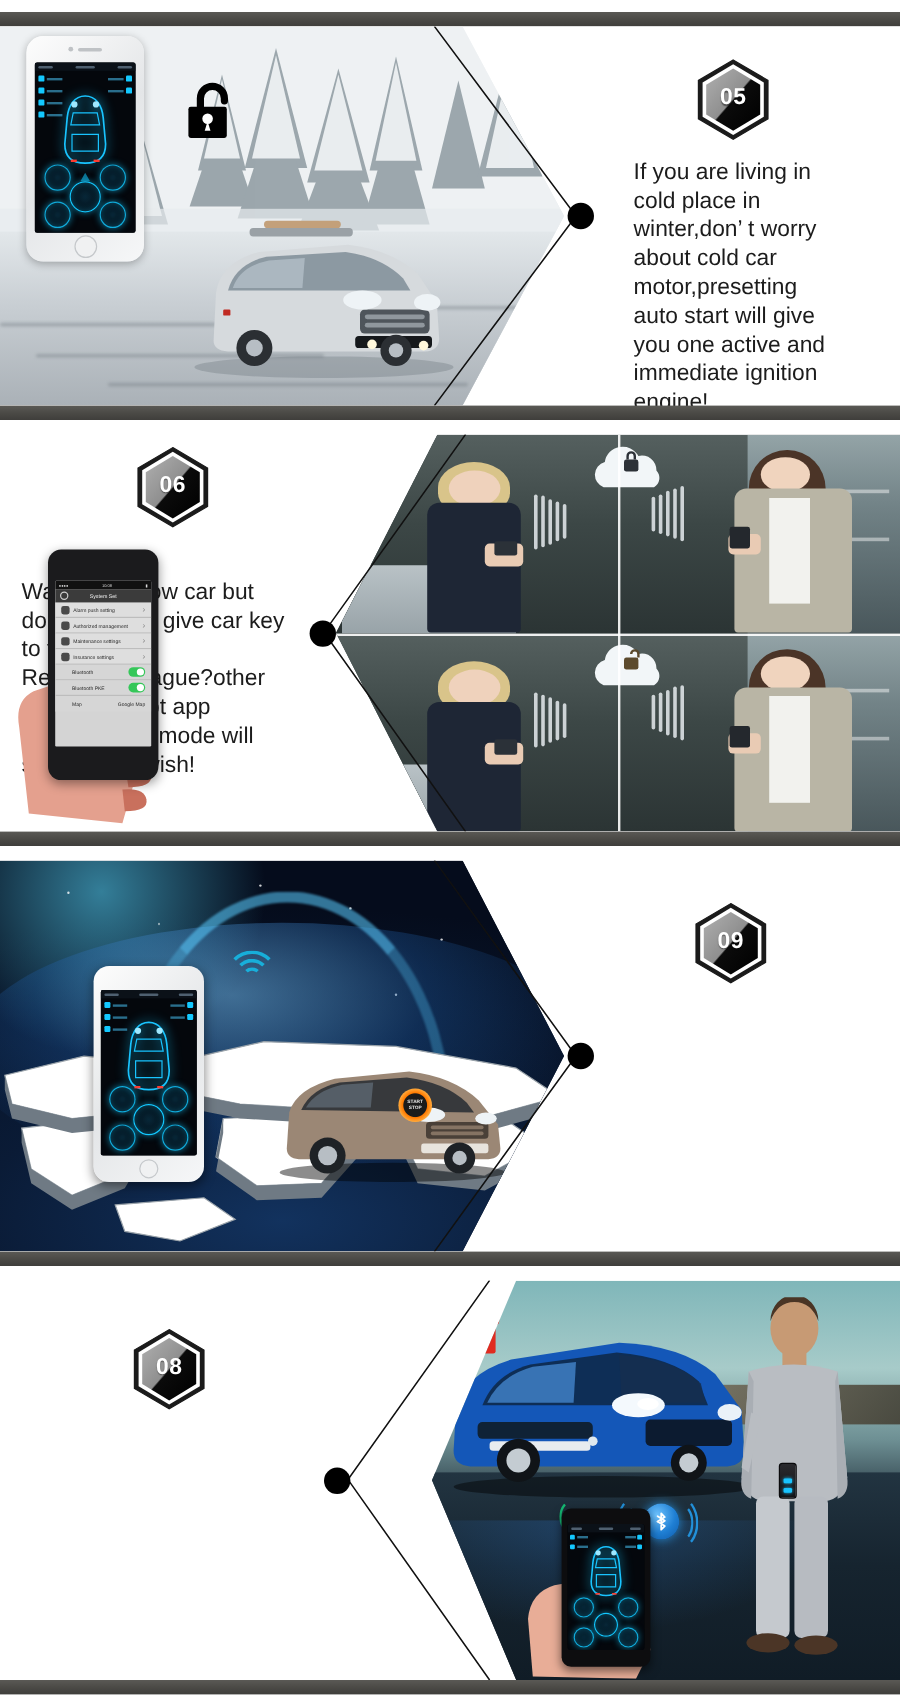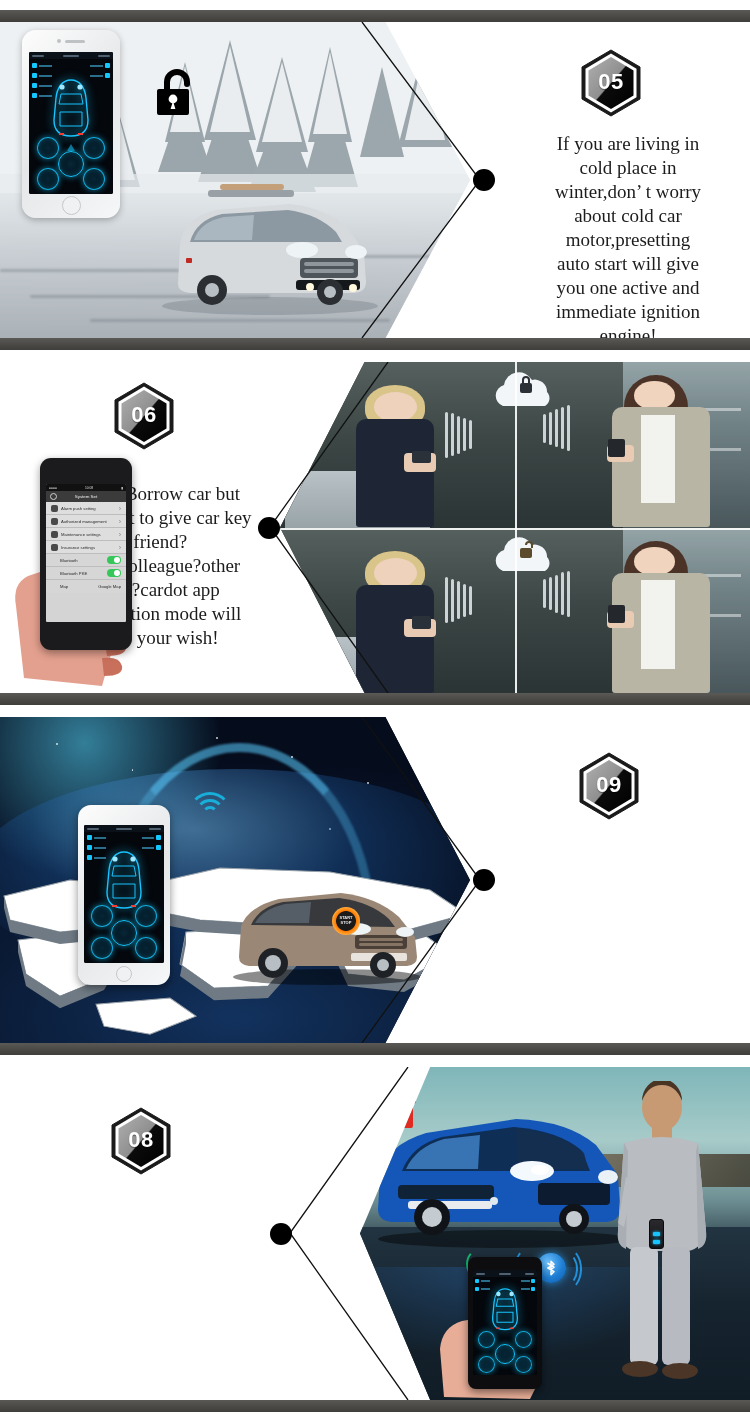--- a/index.html
+++ b/index.html
@@ -42,34 +42,33 @@
   }
 
   
   .textside { position: absolute; top: 0; height: 100%; }
   .hexwrap { position: absolute; }
   .hex { position: relative; width: 62px; height: 68px; }
   .hex svg { display: block; }
   .hex .num {
     position: absolute; inset: 0;
     display: flex; align-items: center; justify-content: center;
-    color: #fff; font-weight: 700; font-size: 22px;
+    color: #fff; font-weight: 700; font-size: 19px;
     font-family: "Liberation Sans", sans-serif;
     letter-spacing: 0.5px;
     text-shadow: 0 1px 1px rgba(0,0,0,.45);
     padding-bottom: 2px;
   }
   .blurb {
     position: absolute;
     color: #1c1c1c;
     font-size: 19px;
     line-height: 24px;
     white-space: pre-line;
-    font-family: Liberation Serif, serif;
-    text-align: center;
+    font-family: Liberation Sans, sans-serif;
   }
   .blurb.wide { font-size: 19px; line-height: 28px; }
 
   
   #panel1 { top: 22px; height: 316px; }
   #panel1 .media.left { width: 470px; }
   .snow-bg {
     position: absolute; inset: 0;
     background:
       radial-gradient(ellipse 120% 60% at 50% 100%, #b9bfc4 0%, #d8dde0 35%, #eef1f3 70%),
@@ -621,21 +620,21 @@
     </div>
 
     <div class="chev-line" style="left:258px;width:140px">
       <svg viewBox="0 0 140 331" preserveAspectRatio="none">
         <path d="M130 0 L12 165 L130 331" fill="none" stroke="#111" stroke-width="1.3"></path>
       </svg>
     </div>
     <div class="dot" style="left:258px"></div>
 
     <div class="textside" style="left:0;width:300px">
-      <div class="hexwrap" style="left:113px;top:20px">
+      <div class="hexwrap" style="left:113px;top:10px">
         <div class="hex">
           <svg viewBox="0 0 62 68">
             <defs>
               <linearGradient id="hx6" x1="0" y1="0" x2="1" y2="1">
                 <stop offset="0%" stop-color="#b0b0b0"></stop>
                   <stop offset="49%" stop-color="#8f8f8f"></stop>
                 <stop offset="51%" stop-color="#0b0b0b"></stop>
                   <stop offset="100%" stop-color="#000000"></stop>
               </linearGradient>
             </defs>

